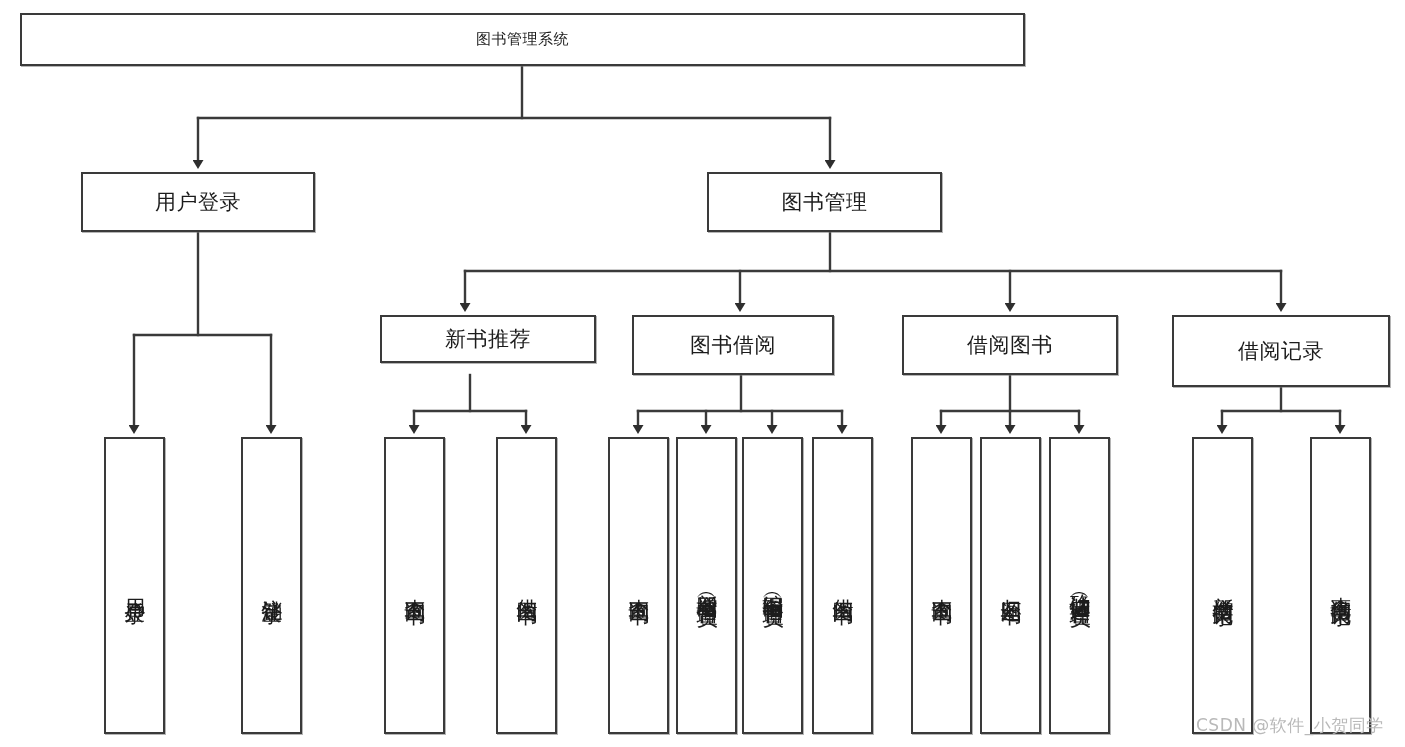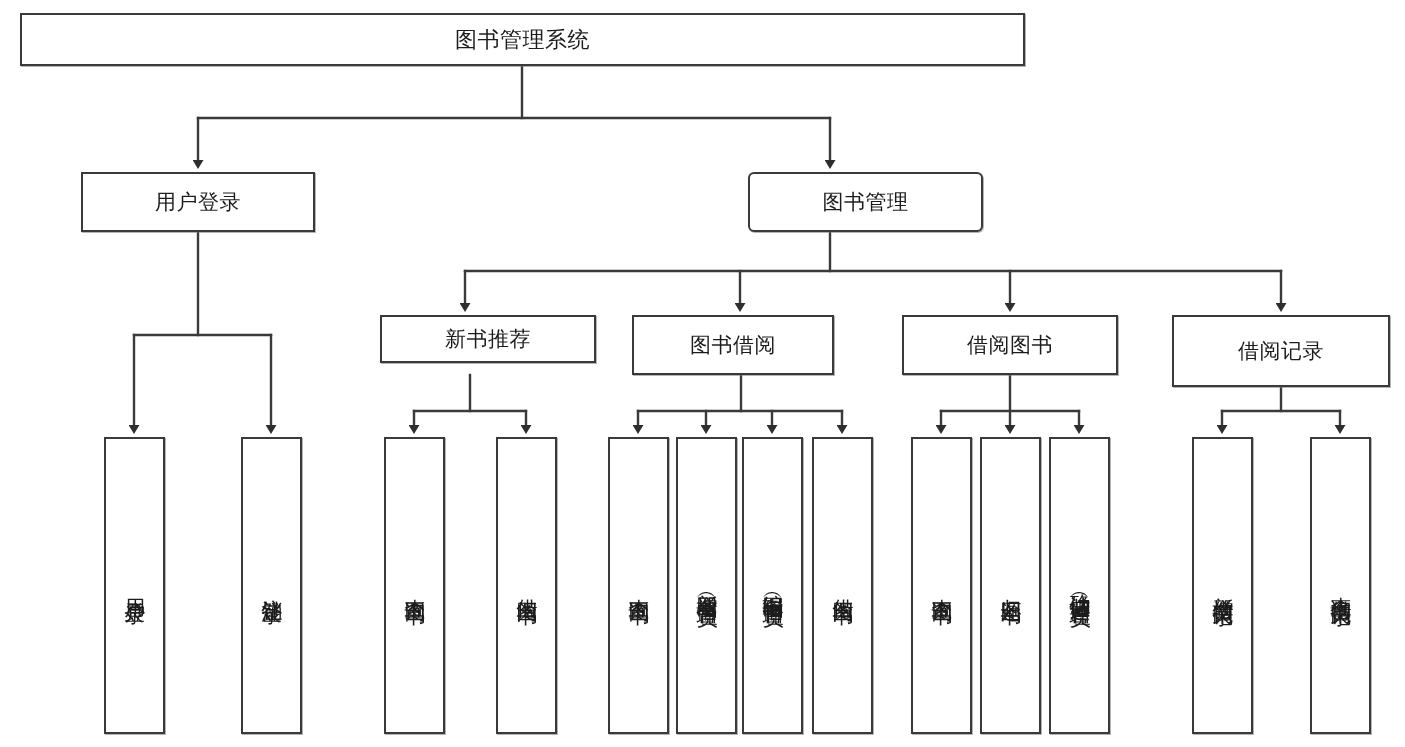--- a/index.html
+++ b/index.html
@@ -35,21 +35,21 @@
     color:#1c1c1c;
     line-height:1.18;
     white-space:pre;
     text-align:center;
     letter-spacing:0.5px;
   }
   
   .node.horiz .label{
     font-size:21px;
   }
-  .node.root .label{ font-size:22px; }
+  .node.root .label{ font-size:15px; }
   
   .node.vert{
     align-items:center;
     justify-content:center;
     padding:6px 0;
   }
   .node.vert .label{
     writing-mode:vertical-rl;
     text-orientation:upright;
     font-size:21px;
@@ -124,21 +124,21 @@
   </svg>
 
   <div class="node horiz root" style="left:20px; top:13px; width:1005px; height:53px;">
     <span class="label">图书管理系统</span>
   </div>
 
   <div class="node horiz" style="left:81px; top:172px; width:234px; height:60px;">
     <span class="label">用户登录</span>
   </div>
 
-  <div class="node horiz" style="left:748px; top:172px; width:235px; height:60px;border-radius:6px;">
+  <div class="node horiz" style="left:707px; top:172px; width:235px; height:60px;">
     <span class="label">图书管理</span>
   </div>
 
   <div class="node horiz" style="left:380px; top:315px; width:216px; height:48px;">
     <span class="label">新书推荐</span>
   </div>
 
   <div class="node horiz" style="left:632px; top:315px; width:202px; height:60px;">
     <span class="label">图书借阅</span>
   </div>
@@ -196,14 +196,15 @@
   </div>
 
   <div class="node vert" style="left:1192px; top:437px; width:61px; height:297px;">
     <span class="label">新增借阅记录</span>
   </div>
 
   <div class="node vert" style="left:1310px; top:437px; width:61px; height:297px;">
     <span class="label">查询借阅记录</span>
   </div>
 
+  <div id="watermark" style="left:1196px; top:714px;">CSDN @软件_小贺同学</div>
 
 </div>
 
 </body></html>

